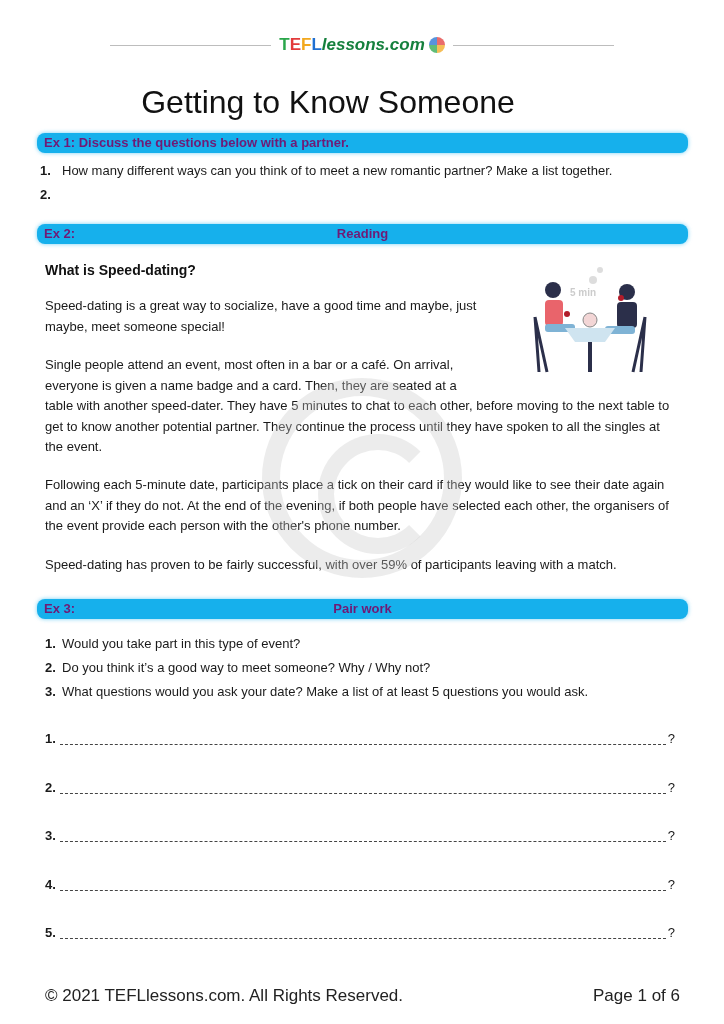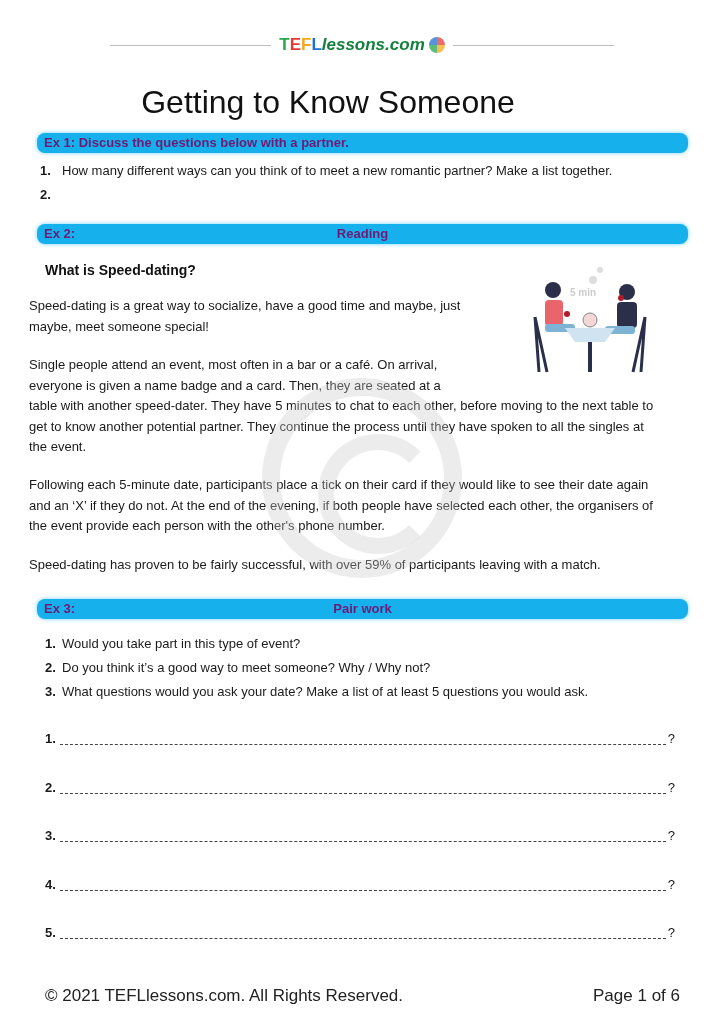--- a/index.html
+++ b/index.html
@@ -14,21 +14,21 @@
            background: conic-gradient(#e23b3b 0 25%, #f2a81e 0 50%, #2aa64a 0 75%, #1f6fd1 0); opacity: 0.75; }
   h1 { position: absolute; top: 76px; left: 0; width: 640px; margin: 8px; text-align: center; font-size: 32px; font-weight: normal; color: #111; }
   .bar { position: absolute; left: 37px; width: 651px; height: 20px; background: #16b0ec;
          box-shadow: 0 0 4px rgba(22,176,236,0.6); color: #701a75; font-size: 13px; font-weight: bold; border-radius: 8px; }
   .bar .left { position: absolute; left: 7px; top: 2px; }
   .bar .center { position: absolute; left: 0; right: 0; text-align: center; top: 2px; }
   .qlist { position: absolute; left: 40px; margin: 0; padding: 0; list-style: none; font-size: 13px; }
   .qlist li { height: 24px; display: flex; }
   .qlist .num { font-weight: bold; width: 22px; }
   h2 { position: absolute; left: 45px; top: 262px; margin: 0; font-size: 14px; font-weight: bold; color: #111; }
-  .para { position: absolute; left: 29px; margin: 0; font-size: 13px; line-height: 20.5px; color: #1a1a1a; }
+  .para { position: absolute; left: 45px; margin: 0; font-size: 13px; line-height: 20.5px; color: #1a1a1a; }
   .illus { position: absolute; left: 525px; top: 262px; width: 130px; height: 115px; }
   .watermark { position: absolute; left: 262px; top: 378px; width: 200px; height: 200px; border-radius: 50%;
                border: 18px solid rgba(200,200,200,0.35); box-sizing: border-box; pointer-events: none; }
   .watermark::after { content: ""; position: absolute; left: 38px; top: 38px; width: 88px; height: 88px; border-radius: 50%;
                border: 16px solid rgba(200,200,200,0.35); border-right-color: transparent; }
   .answers { position: absolute; left: 45px; top: 731px; width: 630px; }
   .answer { height: 48.5px; display: flex; font-size: 13px; align-items: flex-start; }
   .answer .num { font-weight: bold; margin-right: 4px; }
   .answer .line { flex: 1; border-bottom: 1px dashed #444; height: 13px; margin-right: 2px; }
   .footer { position: absolute; top: 986px; left: 45px; width: 635px; font-size: 17px; color: #222; display: flex; justify-content: space-between; }

